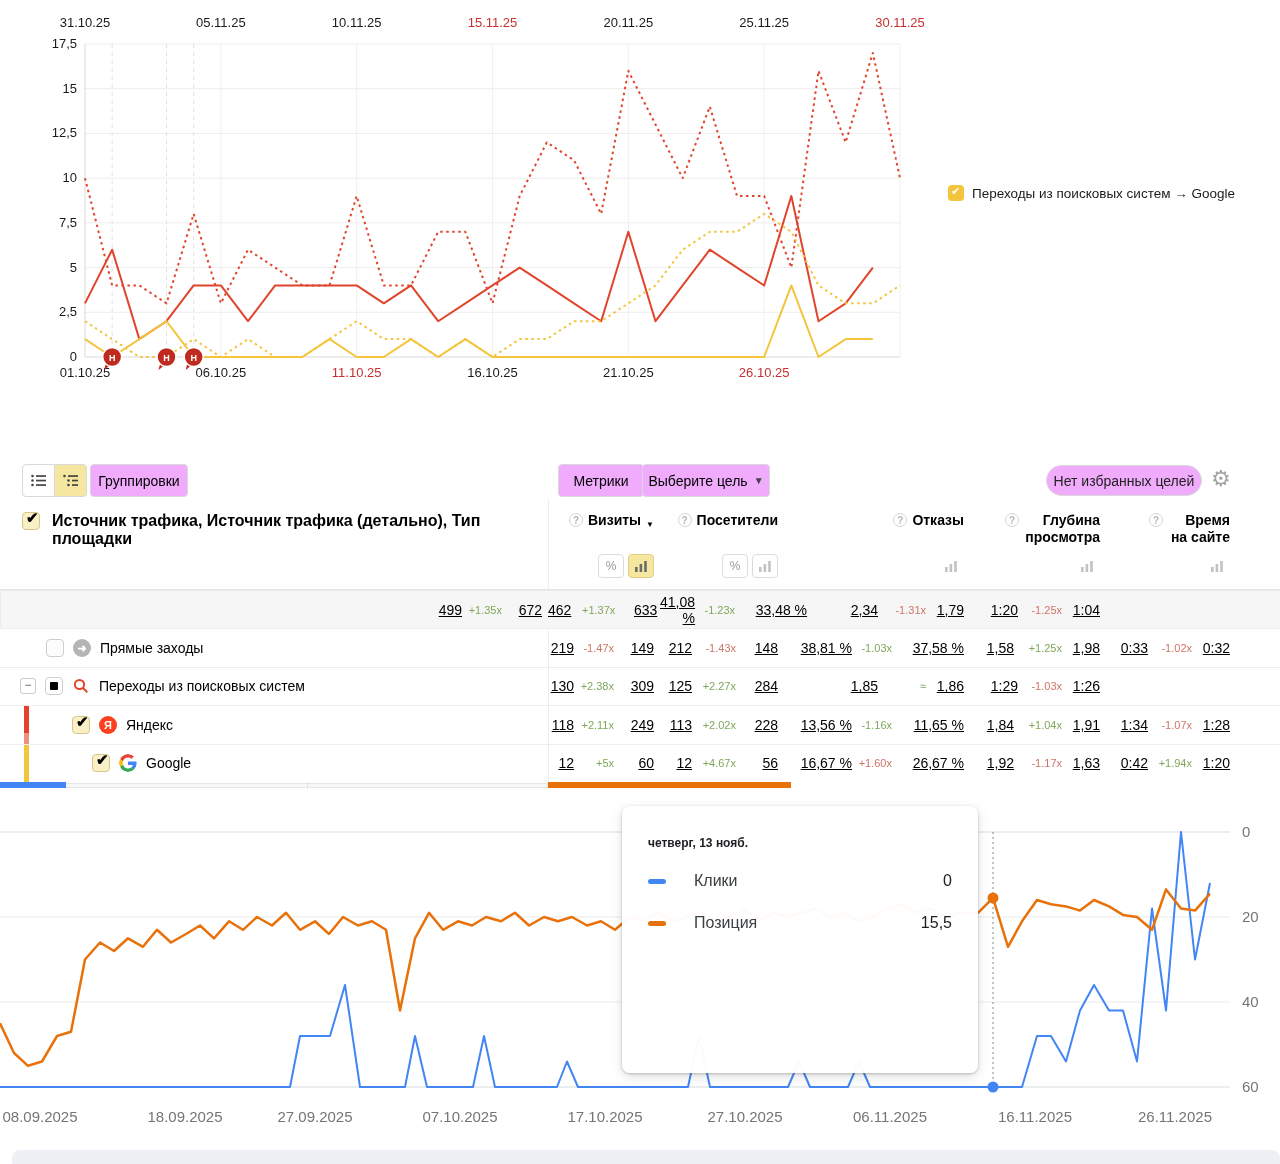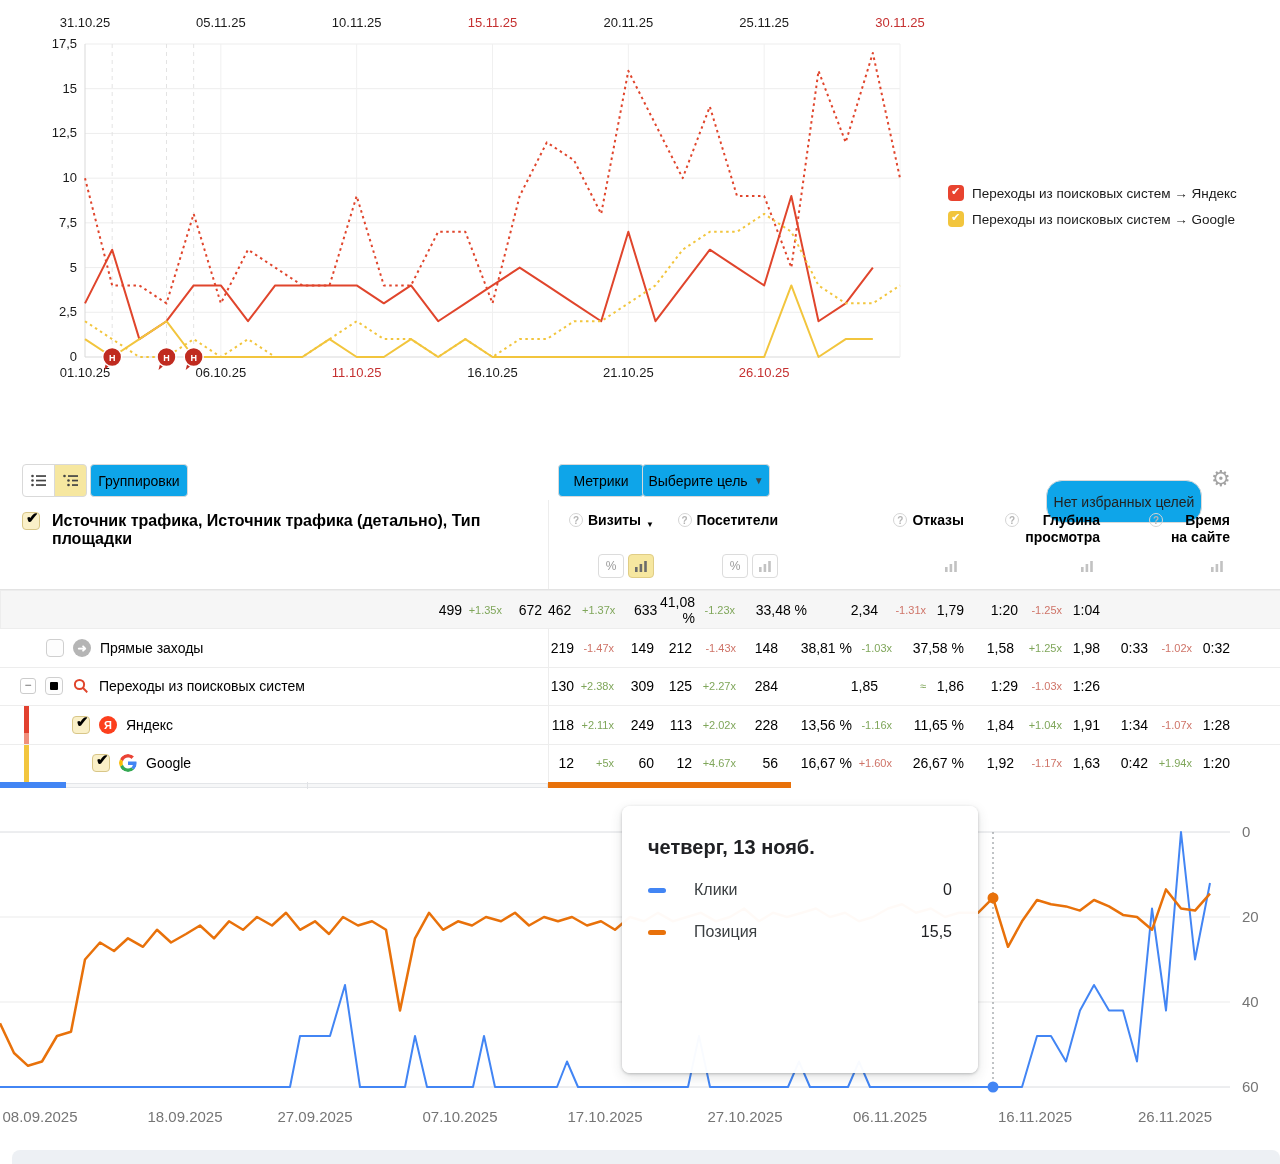--- a/index.html
+++ b/index.html
@@ -16,32 +16,32 @@
   .legend { position:absolute; left:948px; top:180px; }
   .legend-item { display:flex; align-items:center; height:26px; cursor:pointer; }
   .legend-check { width:16px; height:16px; border-radius:4px; margin-right:8px; position:relative; }
   .legend-check::after { content:"✔"; position:absolute; left:3px; top:0px; font-size:11px; color:#fff; }
   .legend-check.c-red { background:#e8432f; }
   .legend-check.c-yellow { background:#f2c53d; }
   .legend-label { font-size:13.5px; color:#1a1a1a; }
 
   
   .toolbar { position:absolute; left:0; top:464px; width:1280px; height:34px; }
-  .tb { position:absolute; top:0; height:33px; border:1px solid #d9d9d9; border-radius:4px; background:#0ea5e9;
+  .tb { position:absolute; top:0; height:33px; border:1px solid #d9d9d9; border-radius:4px; background:#f0abfc;
         font-size:14px; color:#000; display:flex; align-items:center; justify-content:center; cursor:pointer; }
   .viewtoggle { position:absolute; left:22px; top:0; display:flex; }
   .vt-btn { width:33px; height:33px; border:1px solid #d9d9d9; background:#fff; display:flex; align-items:center; justify-content:center; cursor:pointer; }
   .vt-btn:first-child { border-radius:4px 0 0 4px; }
   .vt-btn:last-child { border-radius:0 4px 4px 0; margin-left:-1px; }
   .vt-btn.active { background:#f6e7a0; border-color:#d9d9d9; }
   .btn-groups { left:90px; width:98px; }
   .btn-metrics { left:558px; width:86px; }
   .btn-goal { left:642px; width:128px; gap:6px; }
   .chev { font-size:10px; color:#444; }
-  .btn-goals-pill { left:1046px; width:156px; height:43px; top:16px; border-radius:16px; color:#222; }
+  .btn-goals-pill { left:1046px; width:156px; height:31px; top:1px; border-radius:16px; color:#222; }
   .gear { position:absolute; left:1211px; top:4px; font-size:22px; color:#a3a3a3; cursor:pointer; line-height:1; }
 
   
   .mtable { position:absolute; left:0; top:500px; width:1280px; }
   .mgrid { display:grid; grid-template-columns:548px 112px 124px 186px 136px 130px 1fr; }
   .mhead-labels { height:50px; }
   .mhead-toggles { height:40px; border-bottom:1px solid #e3e3e3; }
   .dimcell { display:flex; align-items:flex-start; padding:12px 0 0 22px; }
   .dimtitle { font-size:16px; font-weight:bold; color:#000; margin-left:12px; line-height:18px; }
   .col-sep { border-left:1px solid #ededed; }
@@ -70,38 +70,38 @@
   .bar-google { background:#f2c53d; }
   .rowicon { width:18px; height:18px; border-radius:50%; flex:none; display:flex; align-items:center; justify-content:center; margin-left:9px; }
   .icon-direct { background:#b5b5b5; color:#fff; font-size:11px; font-weight:bold; }
   .icon-yandex { background:#fc3f1d; color:#fff; font-size:11px; font-weight:bold; }
   .mcell { display:grid; height:100%; align-items:center; padding-right:6px; }
   .c-v { grid-template-columns:1fr 40px 40px; }
   .c-p { grid-template-columns:1fr 44px 42px; }
   .c-o { grid-template-columns:1fr 40px 72px; }
   .c-g { grid-template-columns:1fr 48px 38px; }
   .c-t { grid-template-columns:1fr 44px 38px; }
-  .val { text-align:right; }
+  .val { text-align:right;text-decoration:underline; }
   .delta { text-align:right; font-size:11px; }
   .dg { color:#7fa65a; } .dr { color:#cf7468; }
 
   
   .strip-blue { position:absolute; left:0; top:782px; width:66px; height:6px; background:#4285f4; }
   .strip-track { position:absolute; left:66px; top:783px; width:482px; height:5px; background:#f6f7f8; border:1px solid #e4e6e9; border-left:none; }
   .strip-div { position:absolute; left:307px; top:782px; width:1px; height:7px; background:#e0e2e5; }
   .strip-orange { position:absolute; left:548px; top:782px; width:243px; height:6px; background:#e8710a; }
 
   
   #gsc-svg { position:absolute; left:0; top:790px; }
   #gsc-svg text { font-family:"Liberation Sans", sans-serif; font-size:15px; fill:#757575; }
 
   .gsc-tooltip { position:absolute; left:622px; top:806px; width:356px; height:267px; background:rgba(255,255,255,0.97);
                  border-radius:8px; box-shadow:0 1px 3px rgba(60,64,67,.3), 0 4px 12px rgba(60,64,67,.15);
                  padding:30px 26px 0 26px; z-index:6; }
-  .gt-title { font-size:20px; font-weight:bold; color:#202124; margin-bottom:22px; }
+  .gt-title { font-size:12px; font-weight:bold; color:#202124; margin-bottom:22px; }
   .gt-row { display:flex; align-items:center; margin-bottom:24px; }
   .gt-dash { width:18px; height:5px; border-radius:3px; flex:none; }
   .gt-dash.blue { background:#4285f4; } .gt-dash.orange { background:#e8710a; }
   .gt-label { font-size:16px; color:#3c4043; margin-left:28px; }
   .gt-value { margin-left:auto; font-size:16px; color:#202124; }
   .gt-note { font-size:14.5px; color:#5f6368; line-height:26px; margin-top:4px; }
 
   .bottom-band { position:absolute; left:12px; top:1150px; width:1268px; height:14px; background:#edf0f4; border-radius:8px 8px 0 0; }
 </style>
 </head>
@@ -159,24 +159,20 @@
       <polygon points="160.5,362 168.5,362 158.5,370" fill="#c02b20"></polygon>
       <circle cx="166.5" cy="357" r="9.5" fill="#c02b20" stroke="#fff" stroke-width="1.5"></circle>
       <text x="166.5" y="360.5" text-anchor="middle" class="note-letter">Н</text>
       <polygon points="187.66666666666669,362 195.66666666666669,362 185.66666666666669,370" fill="#c02b20"></polygon>
       <circle cx="193.66666666666669" cy="357" r="9.5" fill="#c02b20" stroke="#fff" stroke-width="1.5"></circle>
       <text x="193.66666666666669" y="360.5" text-anchor="middle" class="note-letter">Н</text>
     </svg>
 
   <div class="legend">
     <div class="legend-item">
-      <span class="legend-check c-red"></span>
-      <span class="legend-label">Переходы из поисковых систем → Яндекс</span>
-    </div>
-    <div class="legend-item">
       <span class="legend-check c-yellow"></span>
       <span class="legend-label">Переходы из поисковых систем → Google</span>
     </div>
   </div>
 
   <div class="toolbar">
     <div class="viewtoggle">
       <div class="vt-btn">
         <svg width="15" height="13" viewBox="0 0 15 13">
           <circle cx="1.5" cy="2" r="1.3" fill="#444"></circle>

